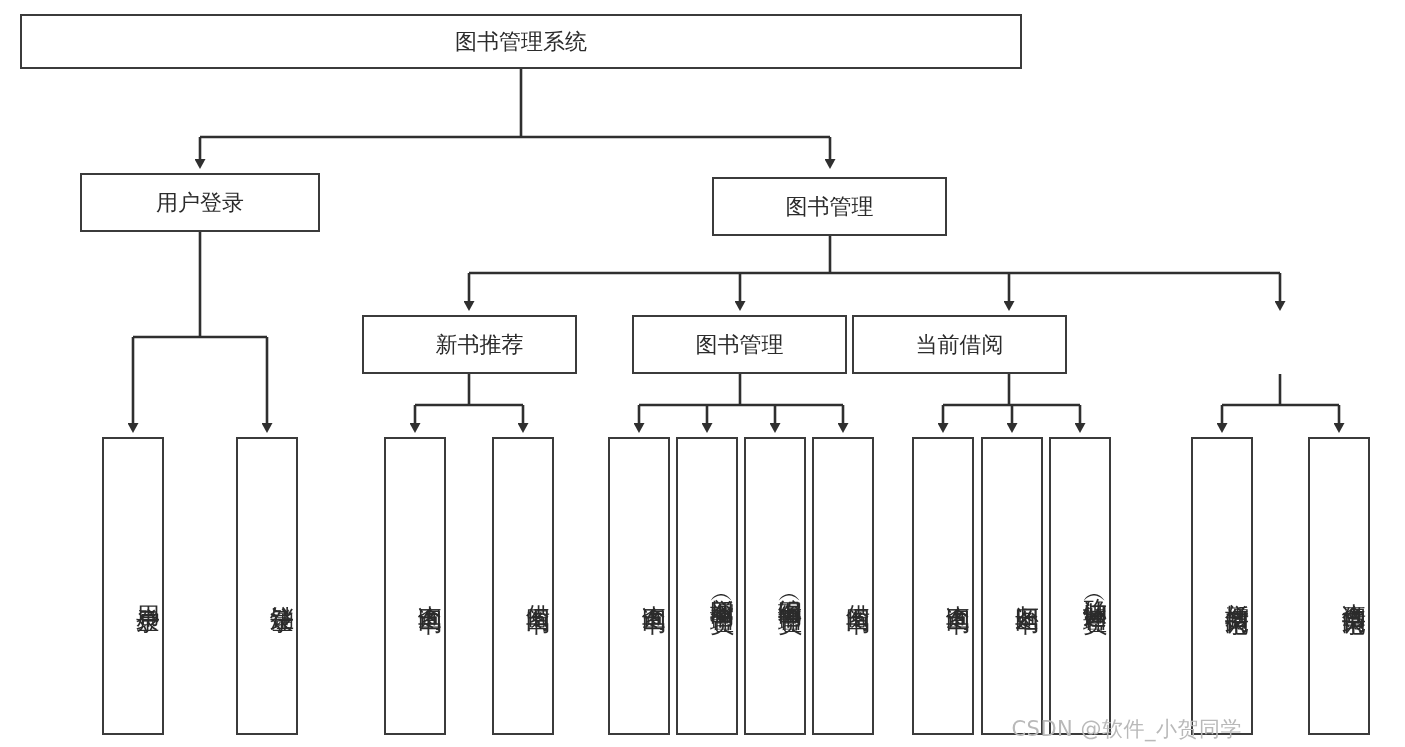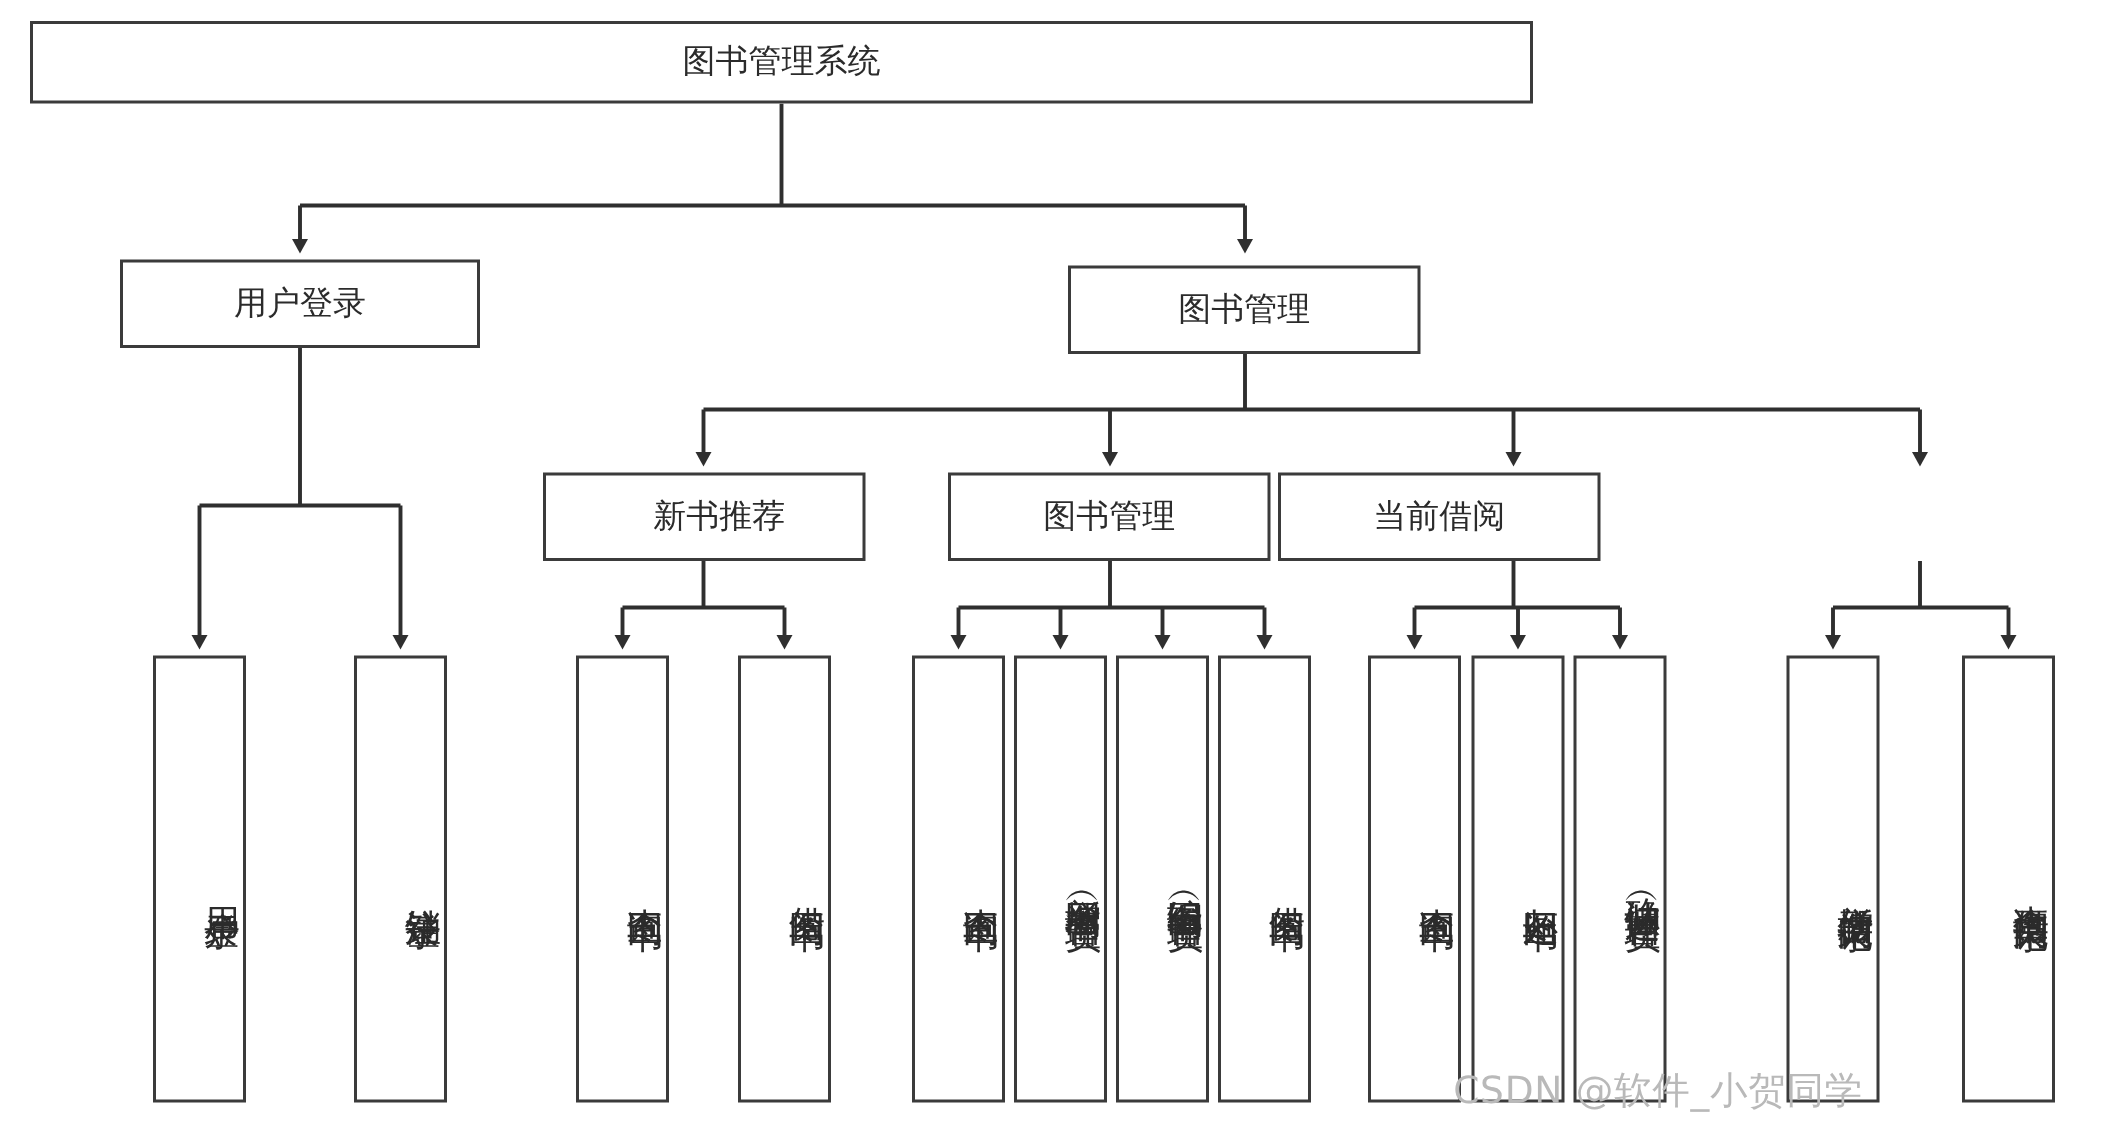--- a/index.html
+++ b/index.html
@@ -37,21 +37,21 @@
     justify-content:center;
     padding-top:8px;
     letter-spacing:2px;
   }
   .node.v.tall{padding-top:4px;}
   .label{display:block;white-space:nowrap;}
 
   #watermark{
     position:absolute;
     right:6px;bottom:4px;
-    font-size:25px;
+    font-size:21px;
     color:#b9b9b9;
     letter-spacing:.5px;
     white-space:nowrap;
     pointer-events:none;
   }
 </style>
 </head>
 <body>
 
 <div id="canvas">

